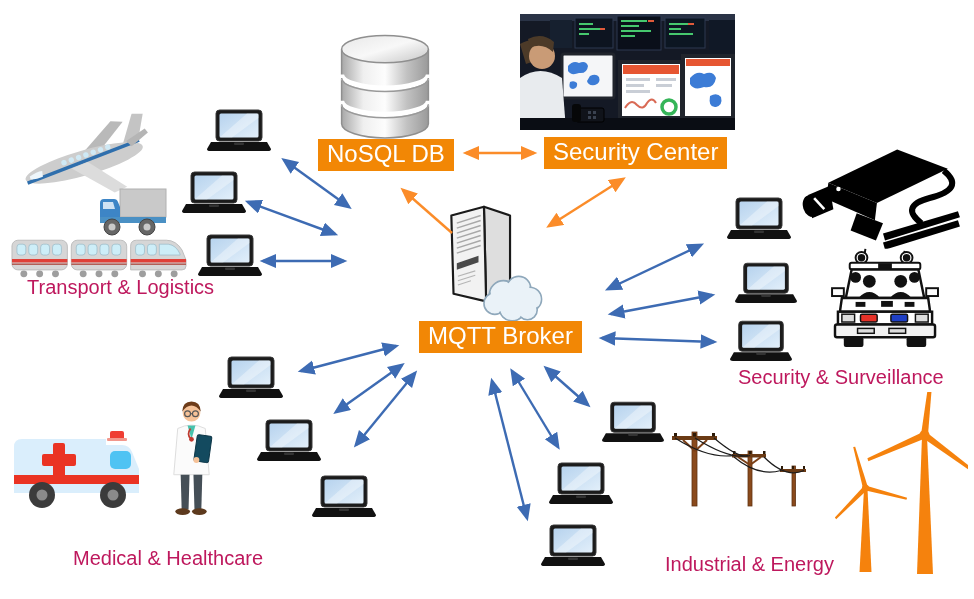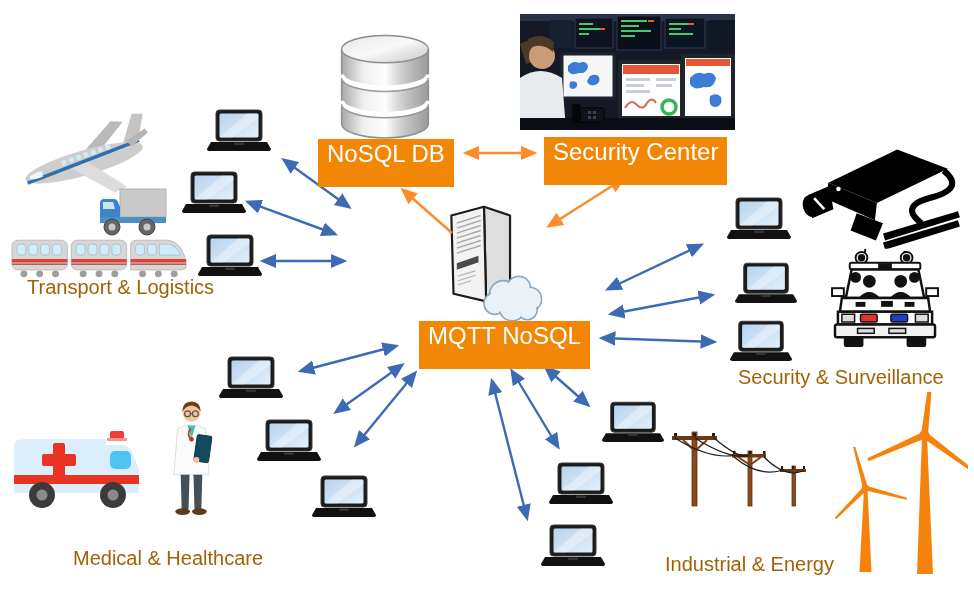--- a/index.html
+++ b/index.html
@@ -1,21 +1,21 @@
 <!DOCTYPE html>
 <html><head>
 <meta charset="utf-8">
 <style>
   html,body{margin:0;padding:0;background:#fff;}
   .canvas{position:relative;width:974px;height:599px;background:#ffffff;overflow:hidden;
           font-family:"Liberation Sans",sans-serif;}
   .abs{position:absolute;}
   .node-label{position:absolute;background:#f28705;color:#ffffff;font-size:24px;line-height:1.12;
-              padding:2px 9px 19px;white-space:nowrap;}
-  .section-label{position:absolute;color:#a16207;font-size:20px;white-space:nowrap;}
+              padding:2px 9px 3px;white-space:nowrap;}
+  .section-label{position:absolute;color:#be185d;font-size:20px;white-space:nowrap;}
   .icon-wrap svg{display:block;width:100%;height:100%;}
   .arrow-layer{position:absolute;left:0;top:0;pointer-events:none;}
 </style>
 </head>
 <body>
 
 <div class="canvas">
 
   <svg width="0" height="0" style="position:absolute">
     <defs>
@@ -544,20 +544,20 @@
       <line x1="336" y1="412" x2="402" y2="365" marker-start="url(#abs)" marker-end="url(#ab)"></line>
       <line x1="356" y1="445" x2="415" y2="373" marker-start="url(#abs)" marker-end="url(#ab)"></line>
       <line x1="546" y1="368" x2="588" y2="405" marker-start="url(#abs)" marker-end="url(#ab)"></line>
       <line x1="512" y1="371" x2="558" y2="447" marker-start="url(#abs)" marker-end="url(#ab)"></line>
       <line x1="492" y1="381" x2="527" y2="518" marker-start="url(#abs)" marker-end="url(#ab)"></line>
     </g>
   </svg>
 
   <div class="node-label" style="left:318px;top:139px">NoSQL DB</div>
   <div class="node-label" style="left:544px;top:137px">Security Center</div>
-  <div class="node-label" style="left:419px;top:321px">MQTT NoSQL</div>
+  <div class="node-label" style="left:419px;top:321px">MQTT Broker</div>
 
   <div class="section-label" style="left:27px;top:276px">Transport &amp; Logistics</div>
   <div class="section-label" style="left:738px;top:366px">Security &amp; Surveillance</div>
   <div class="section-label" style="left:665px;top:553px">Industrial &amp; Energy</div>
   <div class="section-label" style="left:73px;top:547px">Medical &amp; Healthcare</div>
 
 </div>
 
 </body></html>

